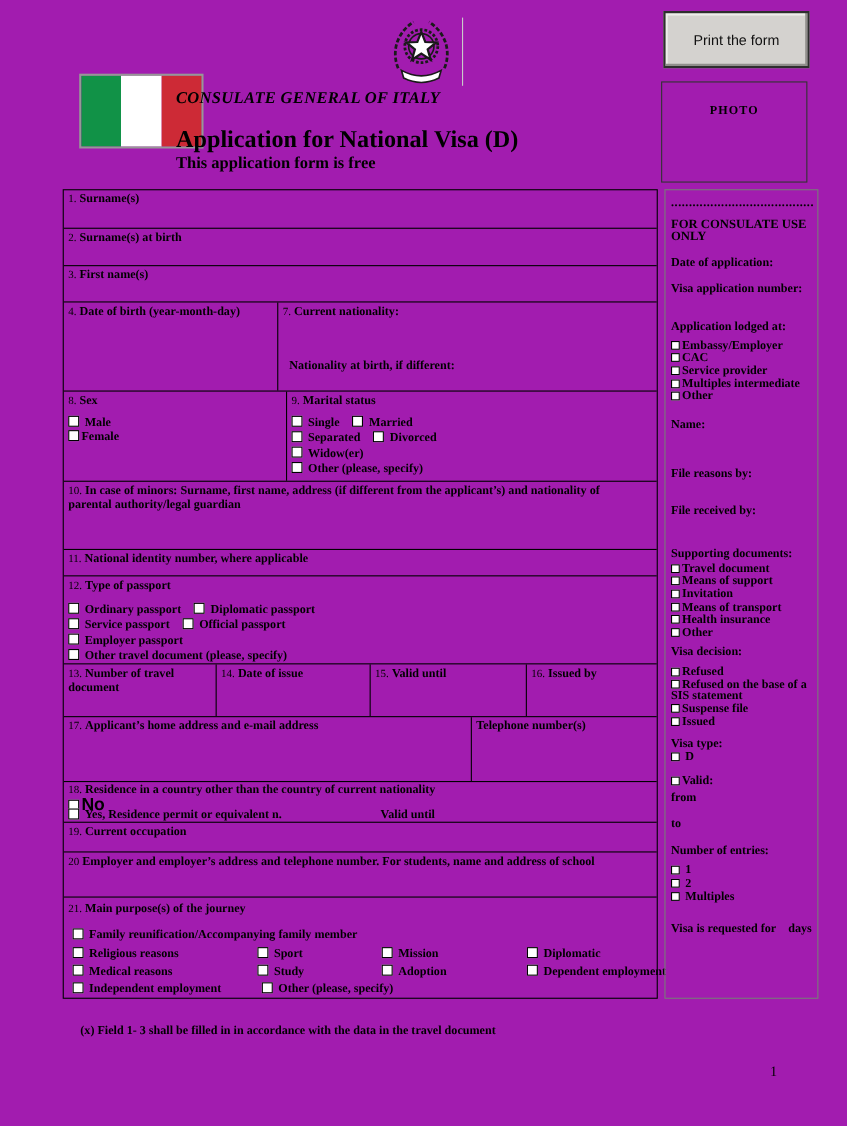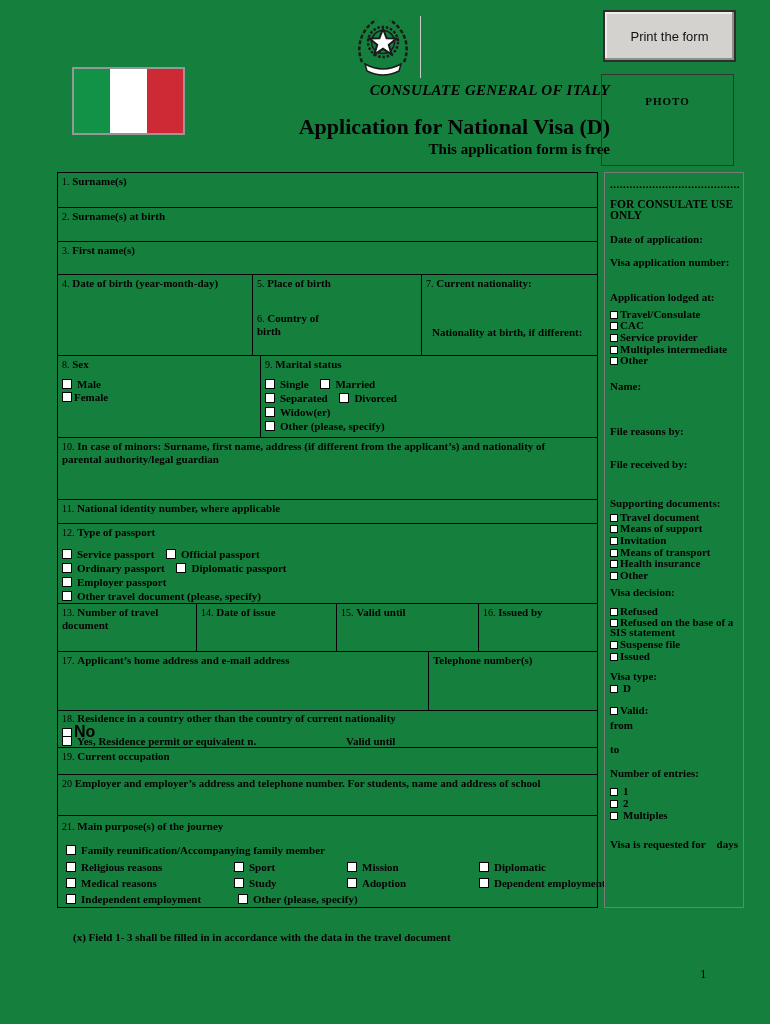--- a/index.html
+++ b/index.html
@@ -1,36 +1,36 @@
 <!DOCTYPE html>
 <html><head>
 <meta charset="utf-8">
 <style>
   * { margin:0; padding:0; box-sizing:border-box; }
   html,body { background:#ffffff; }
   .page {
-    position:relative; width:770px; height:1024px; background:#15803d;
+    position:relative; width:770px; height:1024px; background:#a21caf;
     font-family:"Liberation Serif","DejaVu Serif",serif; color:#000; overflow:hidden;
   }
   
   .print-btn {
     position:absolute; left:603px; top:10px; width:133px; height:52px;
     background:#d4d2cf; border:2px solid #2e2e2e;
     box-shadow:inset -2px -2px 0 #918f8c, inset 2px 2px 0 #eeedeb;
     font-family:"Liberation Sans","DejaVu Sans",sans-serif; font-size:13px; color:#111;
     cursor:pointer;
   }
   .flag {
     position:absolute; left:72px; top:67px; width:113px; height:68px;
     border:2px solid #979797; display:flex;
   }
   .flag div { flex:1; }
   .emblem { position:absolute; left:352px; top:12px; width:62px; height:68px; }
   .thin-line { position:absolute; left:420px; top:16px; width:1px; height:62px; background:#c9c9c9; }
-  .hdr-text { position:absolute; left:160px; top:82px; width:450px; text-align:right; }
+  .hdr-text { position:absolute; left:160px; top:82px; width:450px; text-align:left; }
   .consulate { font-size:15px; font-weight:bold; font-style:italic; letter-spacing:.3px; }
   .main-title { margin-top:15px; font-size:22px; font-weight:bold; }
   .sub-title { margin-top:1px; font-size:15px; font-weight:bold; }
   .photo-box {
     position:absolute; left:601px; top:74px; width:133px; height:92px;
     border:1px solid #333; text-align:center;
   }
   .photo-box span { display:inline-block; margin-top:20px; font-size:11px; font-weight:bold; letter-spacing:1px; }
   
   .maintable {
@@ -125,30 +125,20 @@
         <span class="num">3.</span>
         <span class="b">First name(s)</span>
       </div>
     </div>
 
     <div class="mr" style="height:82px">
       <div class="mc" style="width:194px">
         <span class="num">4.</span>
         <span class="b">Date of birth (year-month-day)</span>
       </div>
-      <div class="mc" style="width:169px">
-        <div>
-          <span class="num">5.</span>
-          <span class="b">Place of birth</span>
-        </div>
-        <div style="margin-top:22px; width:82px">
-          <span class="num">6.</span>
-          <span class="b">Country of birth</span>
-        </div>
-      </div>
       <div class="mc" style="flex:1">
         <div>
           <span class="num">7.</span>
           <span class="b">Current nationality:</span>
         </div>
         <div class="b" style="margin-top:36px; margin-left:6px">Nationality at birth, if different:</div>
       </div>
     </div>
 
     <div class="mr" style="height:82px">
@@ -197,26 +187,26 @@
     </div>
 
     <div class="mr" style="height:80px">
       <div class="mc" style="flex:1">
         <div>
           <span class="num">12.</span>
           <span class="b">Type of passport</span>
         </div>
         <div class="optblock" style="margin-top:9px">
           <div class="optline">
+            <span class="cb"></span><span>Ordinary passport</span>
+            <span class="cb gap"></span><span>Diplomatic passport</span>
+          </div>
+          <div class="optline">
             <span class="cb"></span><span>Service passport</span>
             <span class="cb gap"></span><span>Official passport</span>
-          </div>
-          <div class="optline">
-            <span class="cb"></span><span>Ordinary passport</span>
-            <span class="cb gap"></span><span>Diplomatic passport</span>
           </div>
           <div class="optline"><span class="cb"></span><span>Employer passport</span></div>
           <div class="optline"><span class="cb"></span><span>Other travel document (please, specify)</span></div>
         </div>
       </div>
     </div>
 
     <div class="mr" style="height:48px">
       <div class="mc" style="width:138px">
         <span class="num">13.</span>
@@ -300,21 +290,21 @@
 
   </div>
 
   <div class="sidebar">
     <div class="sb dots" style="top:6px">..................................................</div>
     <div class="sb" style="top:26px; font-size:11.5px; line-height:11px">FOR CONSULATE USE ONLY</div>
     <div class="sb" style="top:61px">Date of application:</div>
     <div class="sb" style="top:84px">Visa application number:</div>
     <div class="sb" style="top:119px">Application lodged at:</div>
     <div class="sb" style="top:134px">
-      <div class="sb-item"><span class="cb2"></span><span>Travel/Consulate</span></div>
+      <div class="sb-item"><span class="cb2"></span><span>Embassy/Employer</span></div>
       <div class="sb-item"><span class="cb2"></span><span>CAC</span></div>
       <div class="sb-item"><span class="cb2"></span><span>Service provider</span></div>
       <div class="sb-item"><span class="cb2"></span><span>Multiples intermediate</span></div>
       <div class="sb-item"><span class="cb2"></span><span>Other</span></div>
     </div>
     <div class="sb" style="top:208px">Name:</div>
     <div class="sb" style="top:253px">File reasons by:</div>
     <div class="sb" style="top:286px">File received by:</div>
     <div class="sb" style="top:325px">Supporting documents:</div>
     <div class="sb" style="top:337px">

